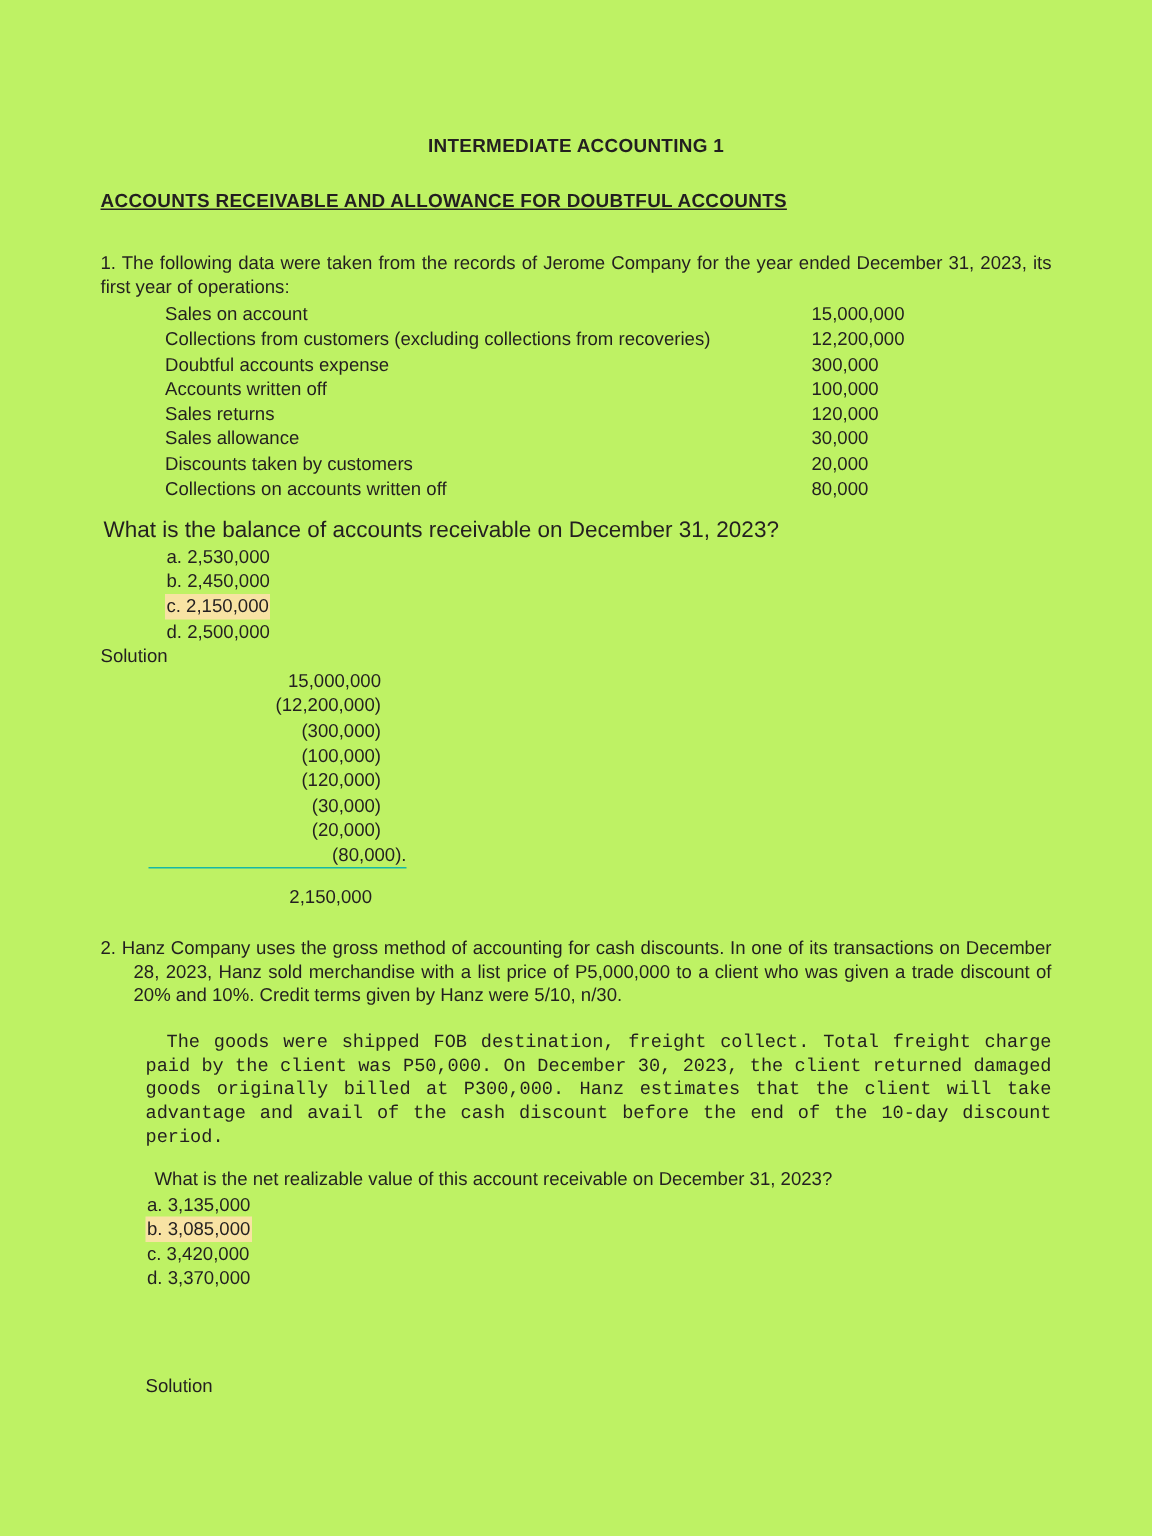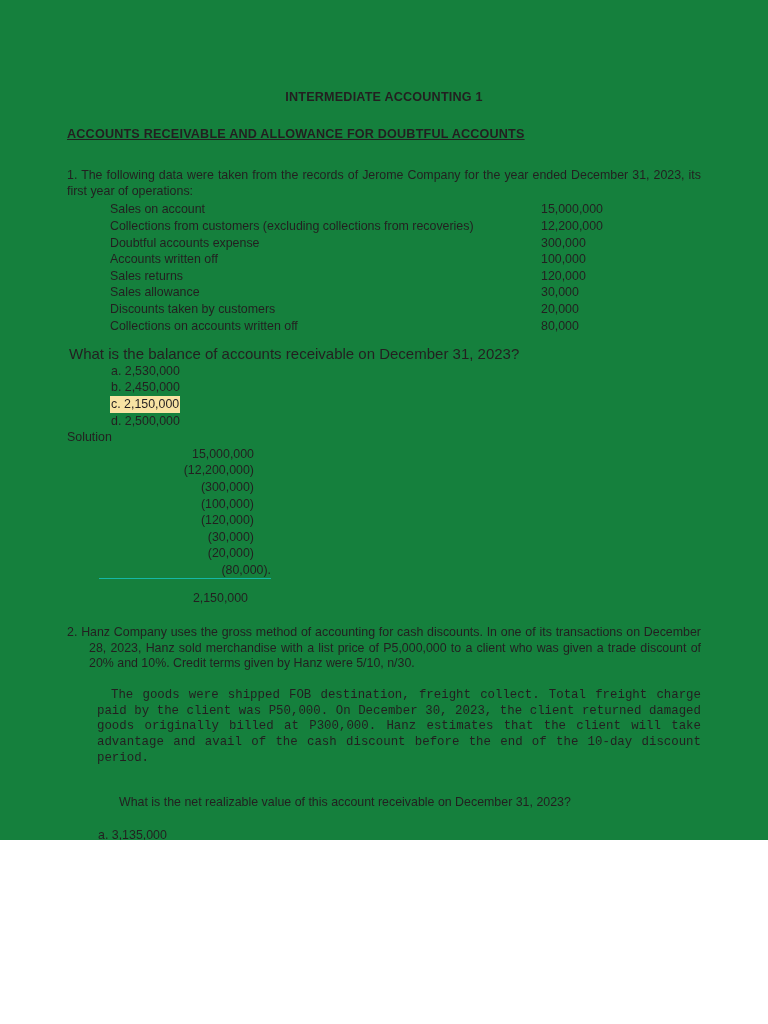--- a/index.html
+++ b/index.html
@@ -7,22 +7,22 @@
     padding: 0;
     background: #ffffff;
   }
   body {
     font-family: "Liberation Sans", sans-serif;
     color: #231f20;
   }
   .page {
     position: relative;
     width: 768px;
-    height: 840px;
-    background: #15803d;
+    height: 1024px;
+    background: #bef264;
     overflow: hidden;
     box-sizing: border-box;
   }
   .content {
     position: absolute;
     left: 67px;
     top: 90px;
     width: 634px;
   }
   .doc-title {
@@ -147,21 +147,21 @@
   .para.first-indent {
     text-indent: 14px;
     font-family: Liberation Mono, monospace;
   }
   .q2-question {
     font-size: 12.4px;
     line-height: 15.8px;
     text-align: justify;
     padding-left: 30px;
     text-indent: 6px;
-    margin: 16px;
+    margin: 0;
   }
   .spacer-18 { height: 18px; }
   .spacer-12 { height: 12px; }
 </style>
 </head>
 <body>
 
 <div class="page">
   <div class="content">
 

